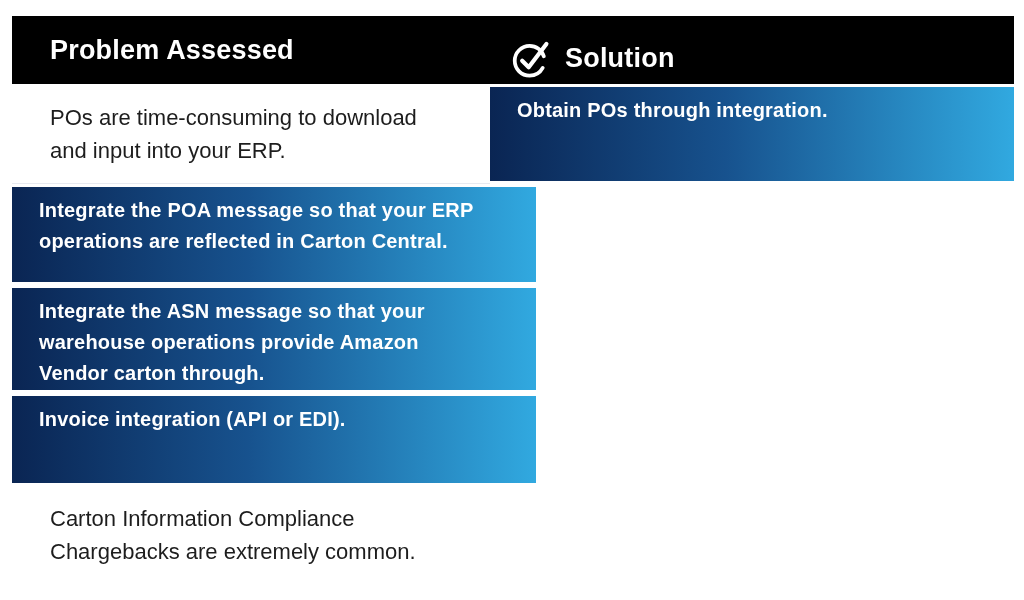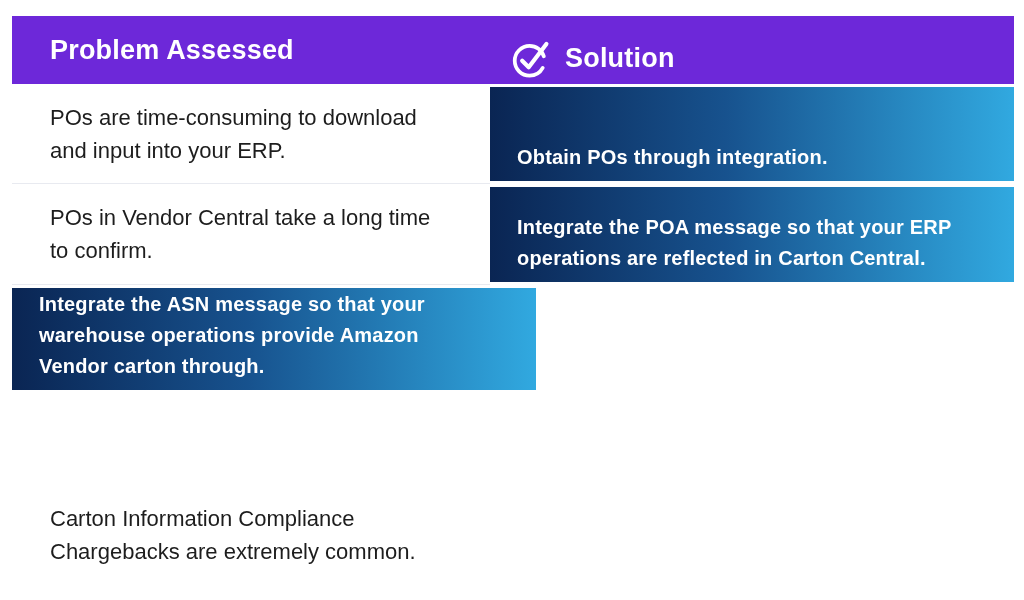--- a/index.html
+++ b/index.html
@@ -12,21 +12,21 @@
   .table-wrap {
     position: absolute;
     left: 12px; top: 16px;
     width: 1002px;
   }
   .row { display: flex; }
   .cell-left  { width: 478px; }
   .cell-right { width: 524px; }
 
   
-  .header-row { height: 68px; background: #6d28d9; }
+  .header-row { height: 68px; background: #000000; }
   .hcell {
     display: flex; align-items: center;
     color: #ffffff; font-weight: bold; font-size: 27px;
     letter-spacing: 0.2px;
   }
   .header-row .cell-left  { padding-left: 38px; }
   .header-row .cell-right { padding-left: 21px; gap: 13px; margin-top: 16px; }
   .check-icon { display: flex; align-items: center; }
 
   
@@ -46,21 +46,21 @@
   .problem-text {
     font-size: 22px; line-height: 1.5;
     color: #1d1d1d;
     white-space: pre-line;
   }
 
   .cell-right.body { padding: 3px 0; }
   .solution-cell {
     height: 100%;
     background: linear-gradient(90deg, #0a2553 0%, #17528e 45%, #31a9e0 100%);
-    display: flex; align-items: flex-end;
+    display: flex; align-items: flex-start;
     padding: 8px 8px 8px 27px;
   }
   .solution-text {
     color: #ffffff; font-weight: bold;
     font-size: 20px; line-height: 1.55;
     white-space: pre-line;
     letter-spacing: 0.2px;
   }
 </style>
 </head>
@@ -89,43 +89,44 @@
 and input into your ERP.</span>
     </div>
     <div class="cell-right body">
       <div class="solution-cell">
         <span class="solution-text">Obtain POs through integration.</span>
       </div>
     </div>
   </div>
 
   <div class="row r2">
-    <div class="cell-left problem-cell">
-      <span class="problem-text">POs in Vendor Central take a long time
-to confirm.</span>
-    </div>
     <div class="cell-right body">
       <div class="solution-cell">
         <span class="solution-text">Integrate the POA message so that your ERP
 operations are reflected in Carton Central.</span>
       </div>
     </div>
   </div>
 
   <div class="row r3">
     <div class="cell-right body">
       <div class="solution-cell">
         <span class="solution-text">Integrate the ASN message so that your
 warehouse operations provide Amazon
 Vendor carton through.</span>
       </div>
     </div>
   </div>
 
   <div class="row r4">
+    <div class="cell-right body">
+      <div class="solution-cell">
+        <span class="solution-text">Invoice integration (API or EDI).</span>
+      </div>
+    </div>
   </div>
 
   <div class="row r5 row-last">
     <div class="cell-left problem-cell">
       <span class="problem-text">Carton Information Compliance
 Chargebacks are extremely common.</span>
     </div>
   </div>
 
 </div>

